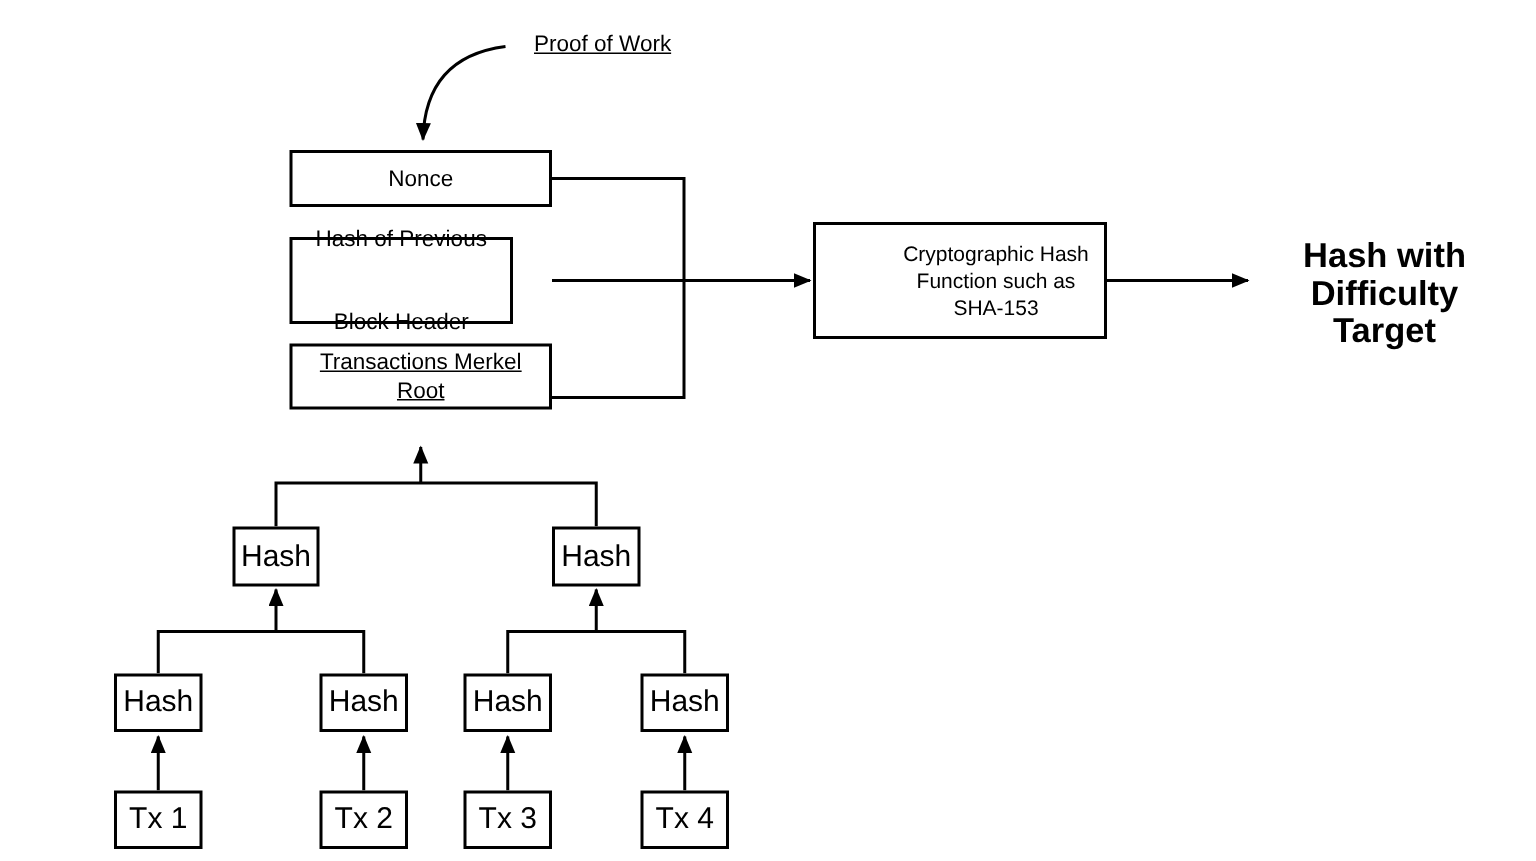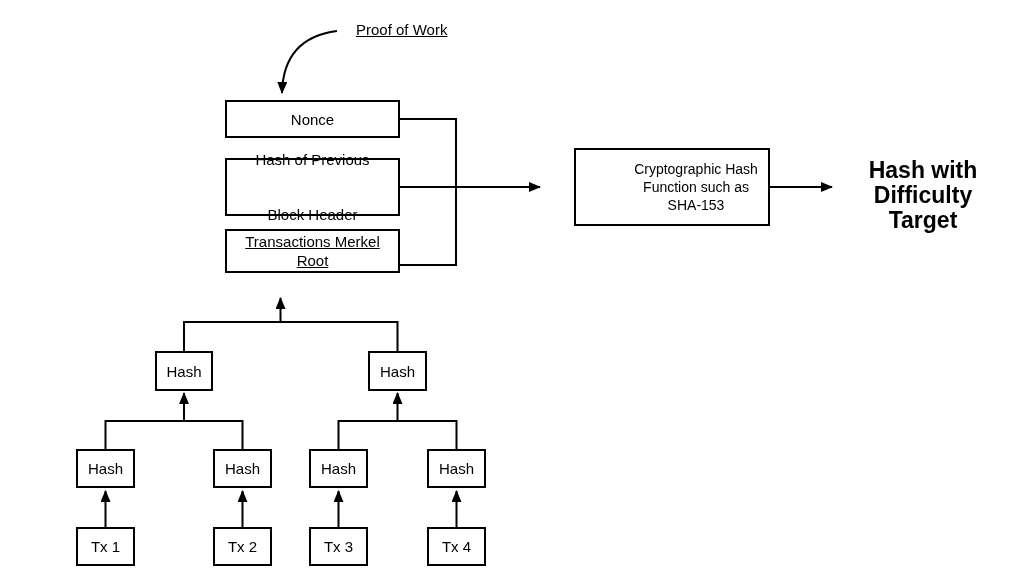--- a/index.html
+++ b/index.html
@@ -28,23 +28,23 @@
     background: #ffffff;
     display: flex;
     flex-direction: column;
     align-items: center;
     justify-content: center;
     text-align: center;
     line-height: 19px;
     font-size: 15px;
   }
   .box span { display: block; }
-  .box-main { border-width: 2px; margin-left: 32px; }
+  .box-main { border-width: 2px; }
   .box-small {
-    font-size: 15px;
+    font-size: 20px;
   }
   .hash-fn-box {
     font-size: 14px;
     line-height: 18px;
   }
   .pow-label {
     position: absolute;
     left: 356px;
     top: 21px;
     font-size: 15px;
@@ -100,21 +100,21 @@
 
   <div class="output-label">
     <span>Hash with</span>
     <span>Difficulty Target</span>
   </div>
 
   <div class="box box-main" style="left:193px; top:100px; width:175px; height:38px;">
     <span>Nonce</span>
   </div>
 
-  <div class="box box-main" style="left:193px; top:158px; width:175px; height:58px;gap:36px;">
+  <div class="box box-main" style="left:193px; top:158px; width:149px; height:58px;gap:36px;">
     <span>Hash of Previous</span>
     <span>Block Header</span>
   </div>
 
   <div class="box box-main" style="left:193px; top:229px; width:175px; height:44px;text-decoration:underline;">
     <span>Transactions Merkel</span>
     <span>Root</span>
   </div>
 
   <div class="box box-main hash-fn-box" style="left:542px; top:148px; width:196px; height:78px;padding-left:48px;">

